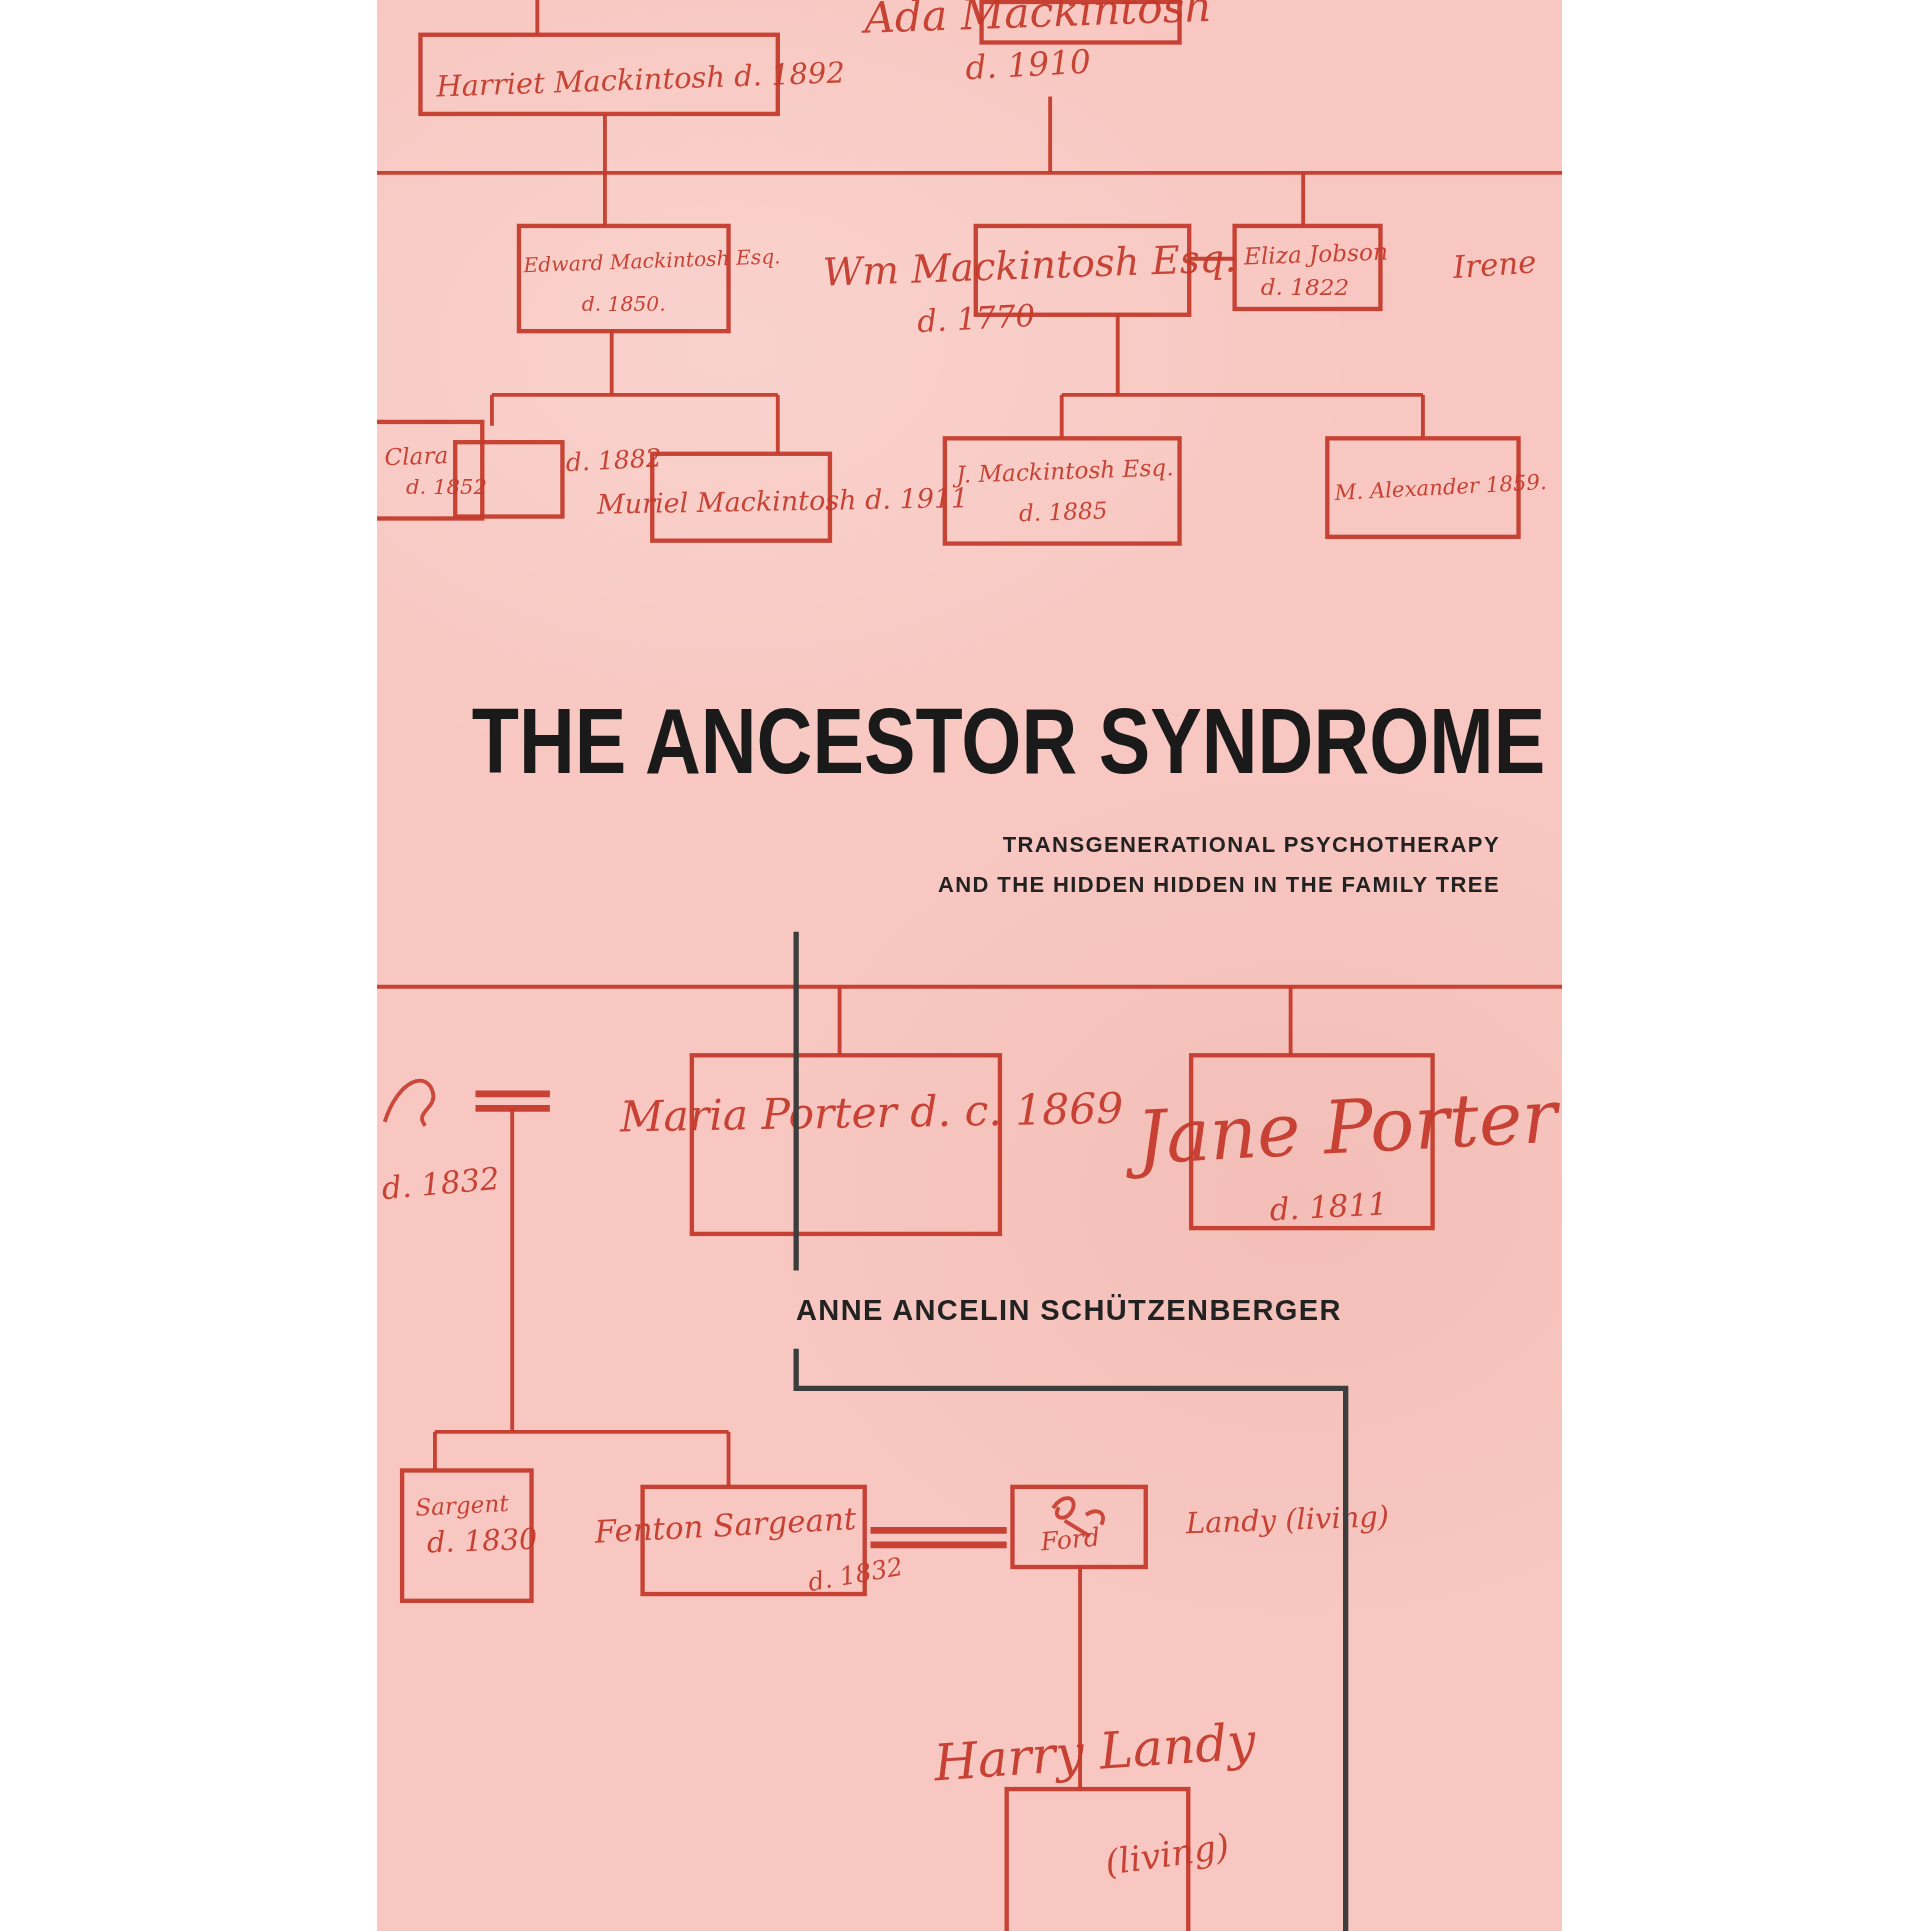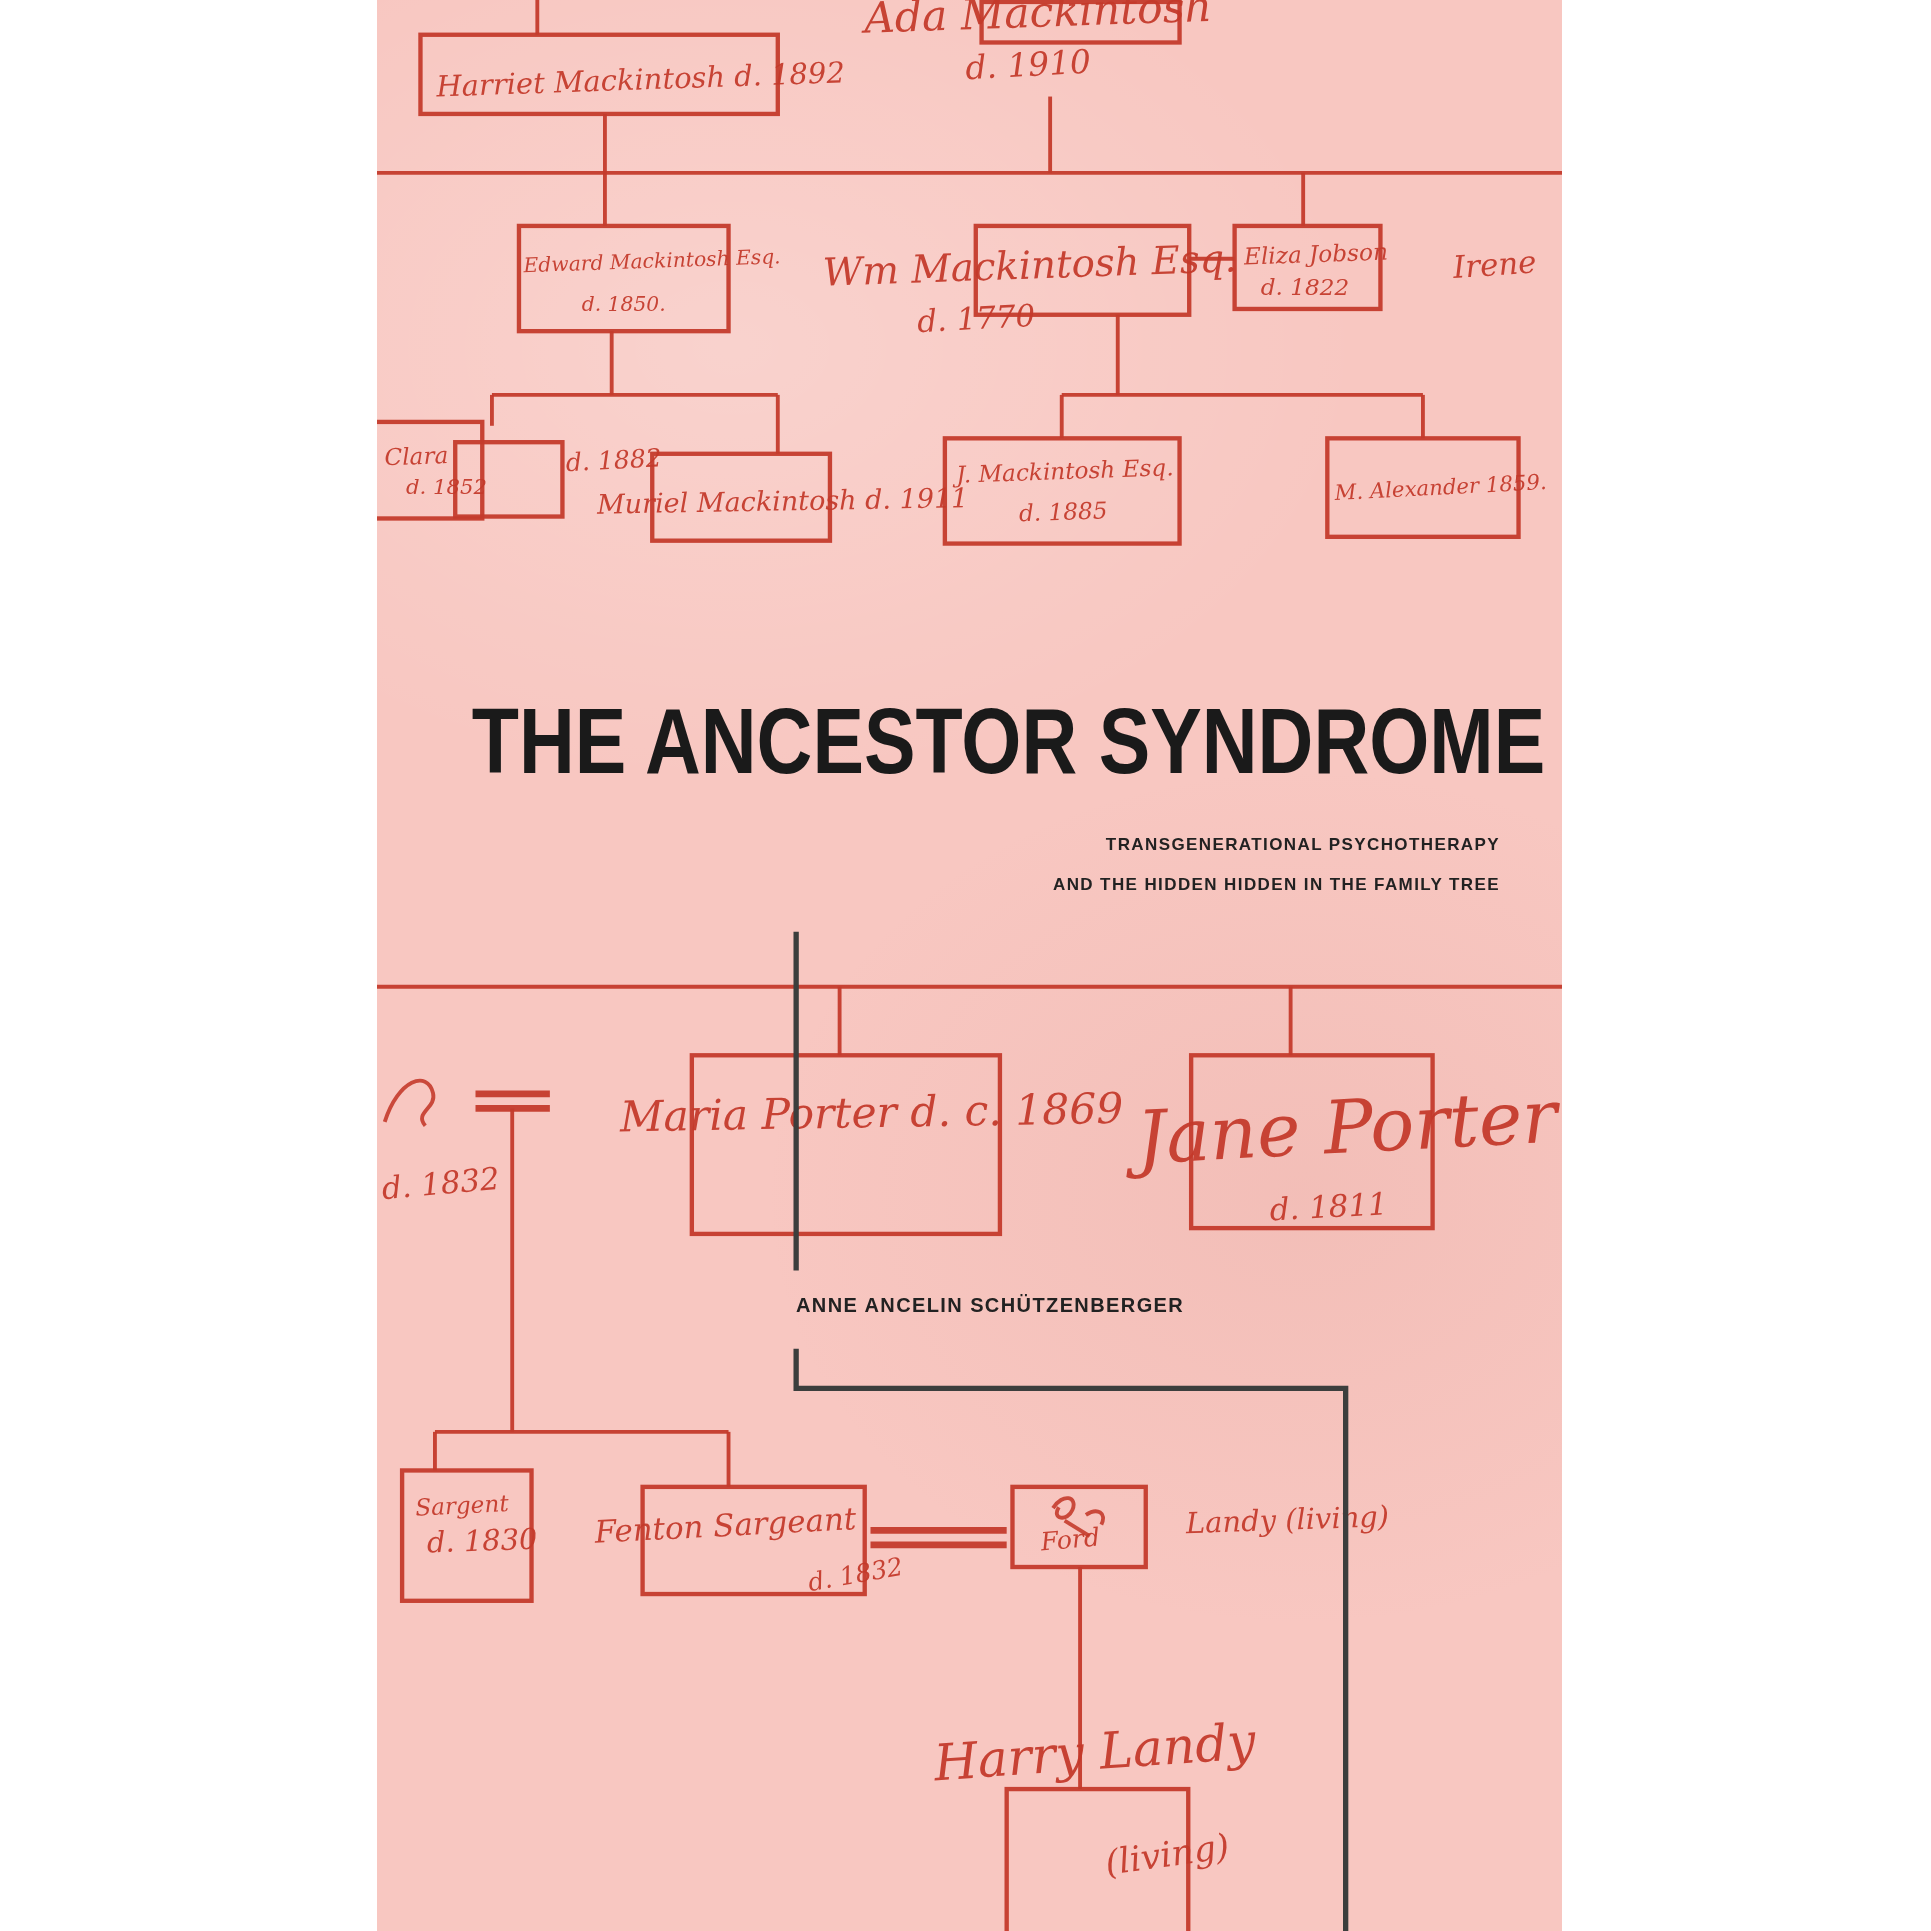--- a/index.html
+++ b/index.html
@@ -21,25 +21,25 @@
   .rs{stroke:#c43b2c;stroke-width:4;fill:none;opacity:.9;}
   .dk{stroke:#3c3e3d;stroke-width:5.5;fill:none;}
   .hw{font-family:"DejaVu Serif", serif;font-style:italic;fill:#c4392a;opacity:.93;}
   .title{
     position:absolute;left:0;top:695px;width:1185px;text-align:center;white-space:nowrap;
     color:#1a1a1a;font-weight:bold;font-size:92px;line-height:92px;letter-spacing:0;
     transform:scaleX(.84);transform-origin:center;
   }
   .subtitle{
     position:absolute;right:62px;top:825px;text-align:right;color:#222222;
-    font-weight:bold;font-size:17px;line-height:40px;letter-spacing:1.4px;white-space:nowrap;
+    font-weight:bold;font-size:22px;line-height:40px;letter-spacing:1.4px;white-space:nowrap;
   }
   .author{
     position:absolute;left:419px;top:1294px;color:#222222;
-    font-weight:bold;font-size:20px;letter-spacing:1.4px;white-space:nowrap;
+    font-weight:bold;font-size:29px;letter-spacing:1.4px;white-space:nowrap;
   }
 </style>
 </head>
 <body>
 
 <div class="page">
   <div class="cover">
 
     <svg class="tree" viewBox="0 0 1227 2000" preserveAspectRatio="none">
 

